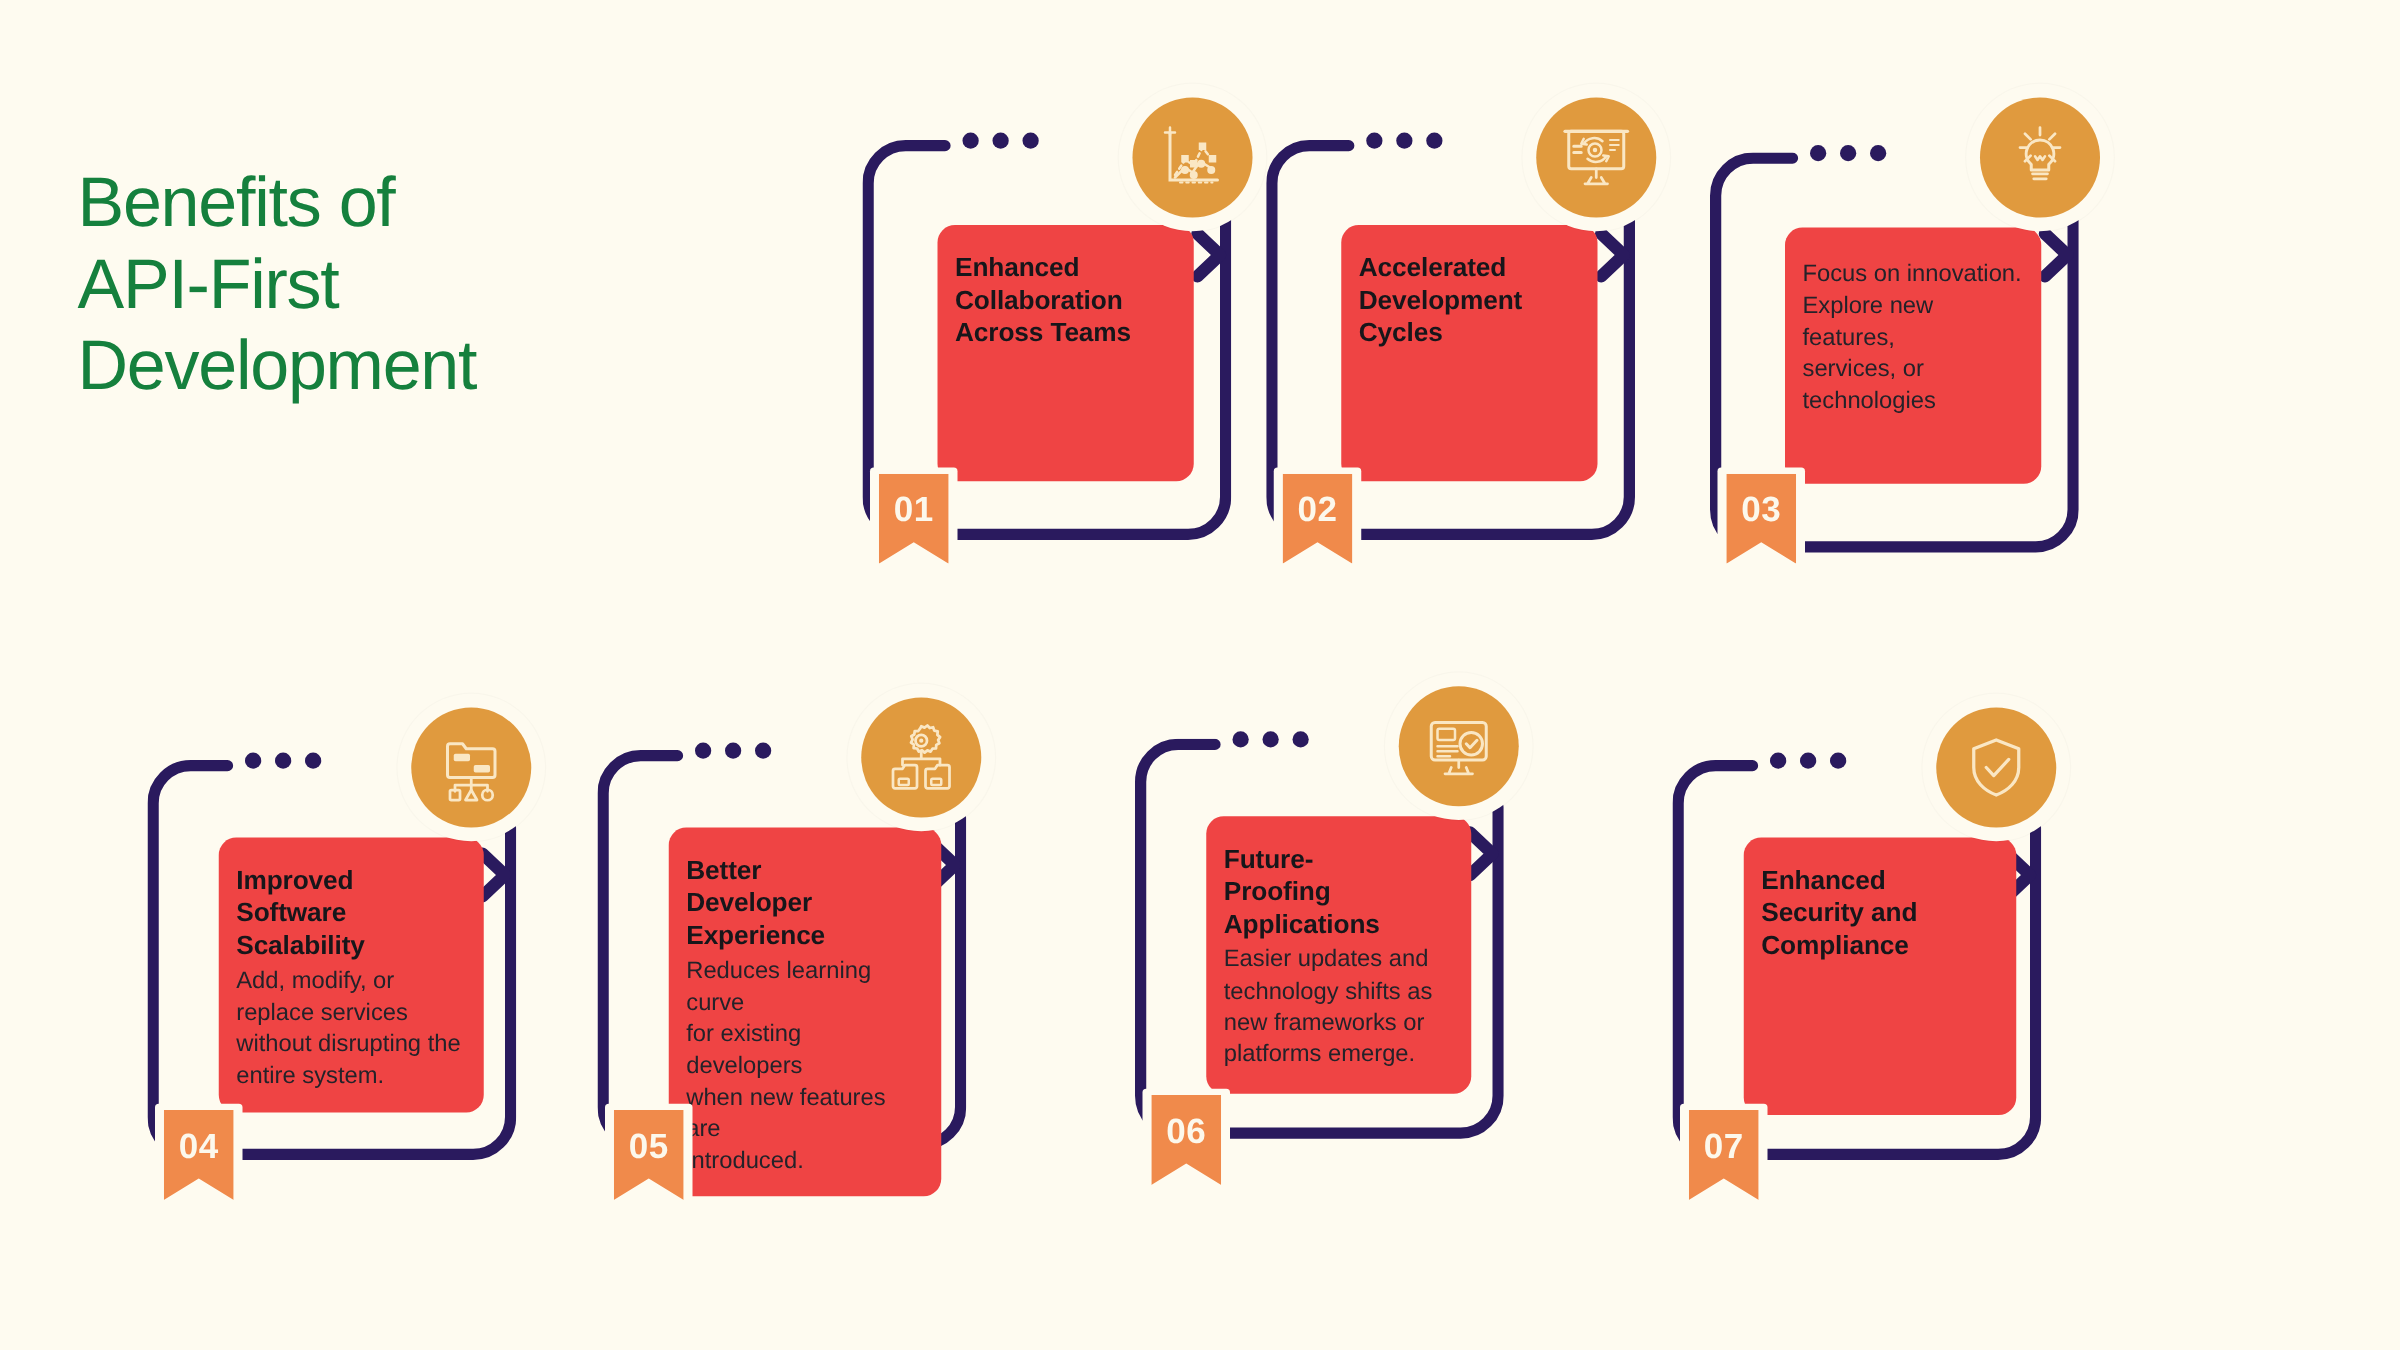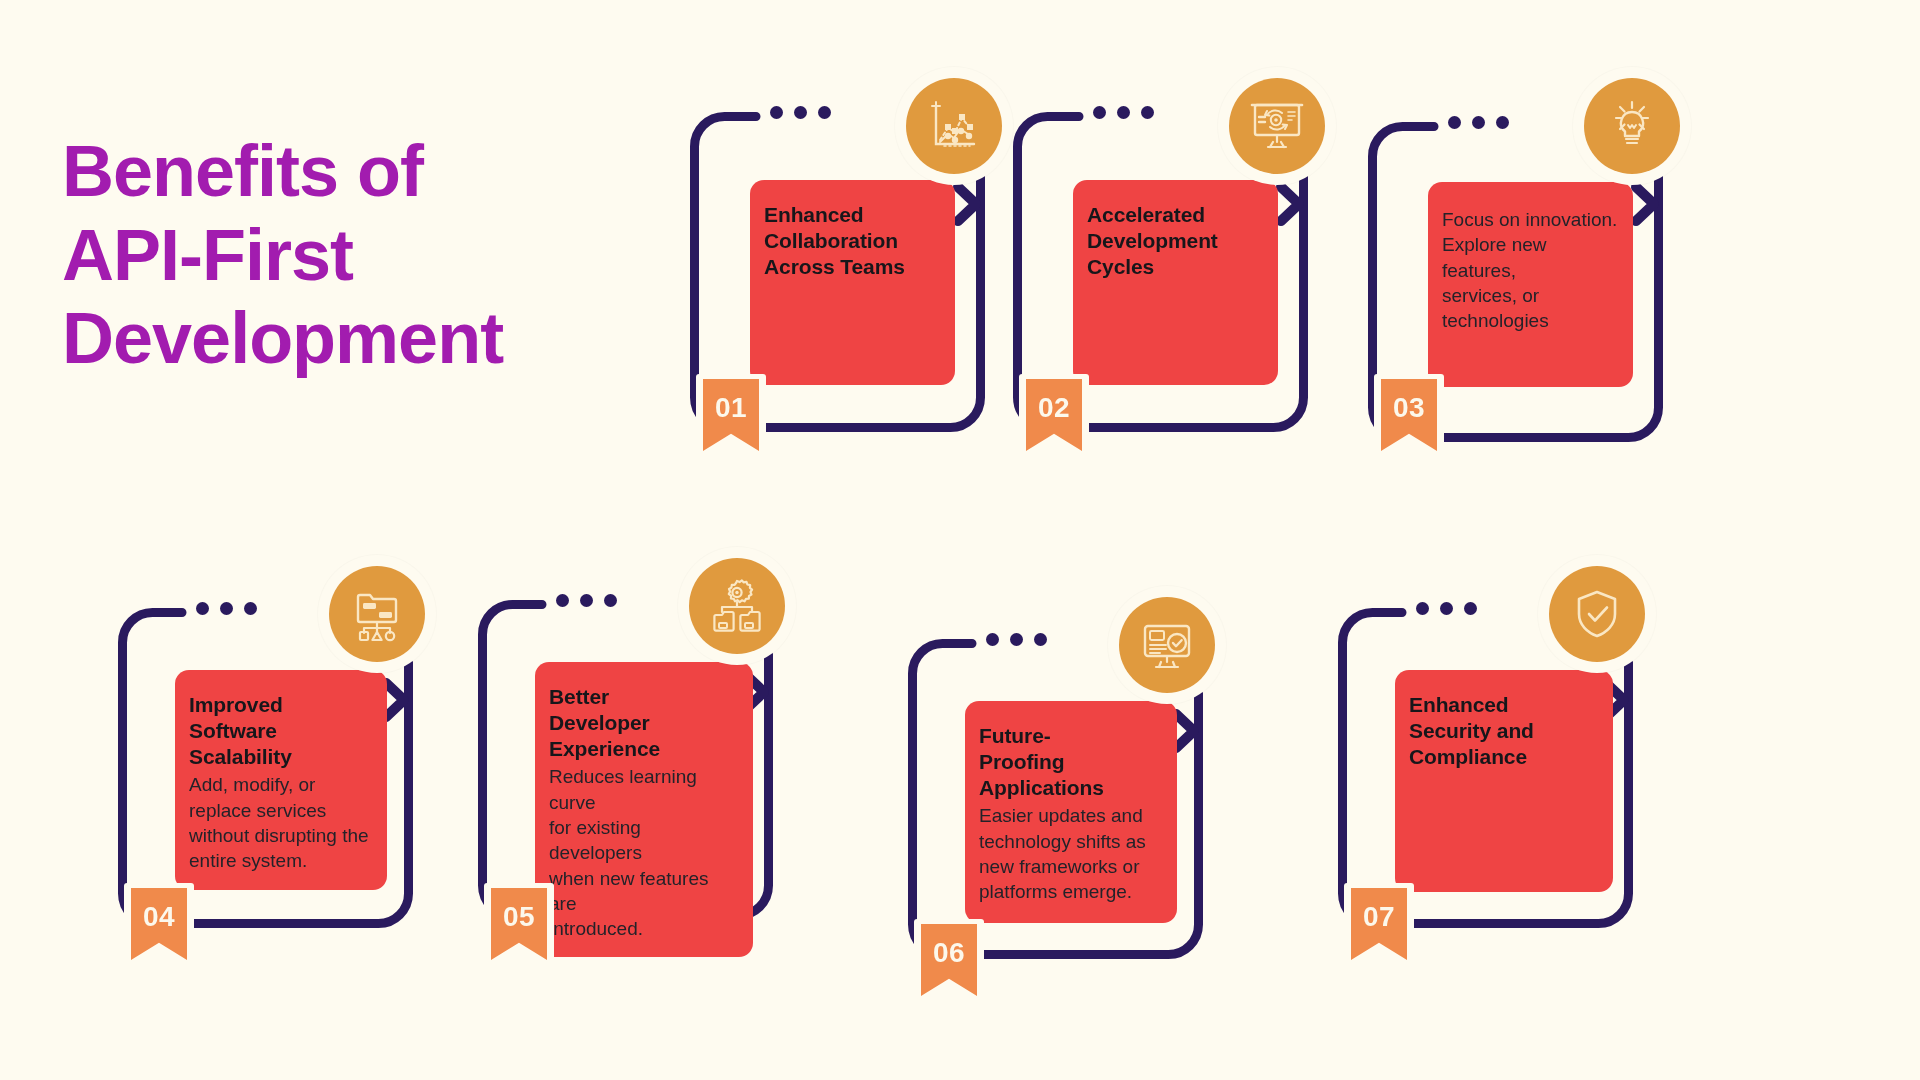--- a/index.html
+++ b/index.html
@@ -9,25 +9,25 @@
     font-family:"Liberation Sans", sans-serif;
     overflow:hidden;
   }
   #stage{ position:relative; width:1920px; height:1080px; background:#FEFBF0; }
 
   
   #title{
     position:absolute;
     left:62px; top:130px;
     width:600px;
-    font-size:72px;
-    font-weight:700;
+    font-size:56px;
+    font-weight:400;
     line-height:1.16;
     letter-spacing:-1px;
-    color:#a21caf;
+    color:#15803d;
     white-space:pre-line;
   }
 
   
   .card-block{ position:absolute; }
 
   
   .track{ position:absolute; left:0; top:0; pointer-events:none; }
 
   
@@ -323,21 +323,21 @@
    </svg>
           </div>
         </div>
         <div class="ribbon-wrap" style="left: 13px; top: 288px;">
           <div class="ribbon-halo"></div>
           <div class="ribbon">
             <span>05</span>
           </div>
         </div>
       </div>
-      <div class="card-block" style="left: 908px; top: 639px; width: 295px; height: 320px;">
+      <div class="card-block" style="left: 908px; top: 591px; width: 295px; height: 320px;">
         <svg class="track" width="295" height="340">
           <path d="M 64 4.5
              L 34.5 4.5
              A 30 30 0 0 0 4.5 34.5
              L 4.5 285.5
              A 30 30 0 0 0 34.5 315.5
              L 260.5 315.5
              A 30 30 0 0 0 290.5 285.5
              L 290.5 54.5" stroke="#2A1A5E" stroke-width="9" fill="none" stroke-linecap="round"></path>
           <path d="M 268 75 L 286 92 L 268 109" stroke="#2A1A5E" stroke-width="10" fill="none" stroke-linecap="round" stroke-linejoin="round"></path>

